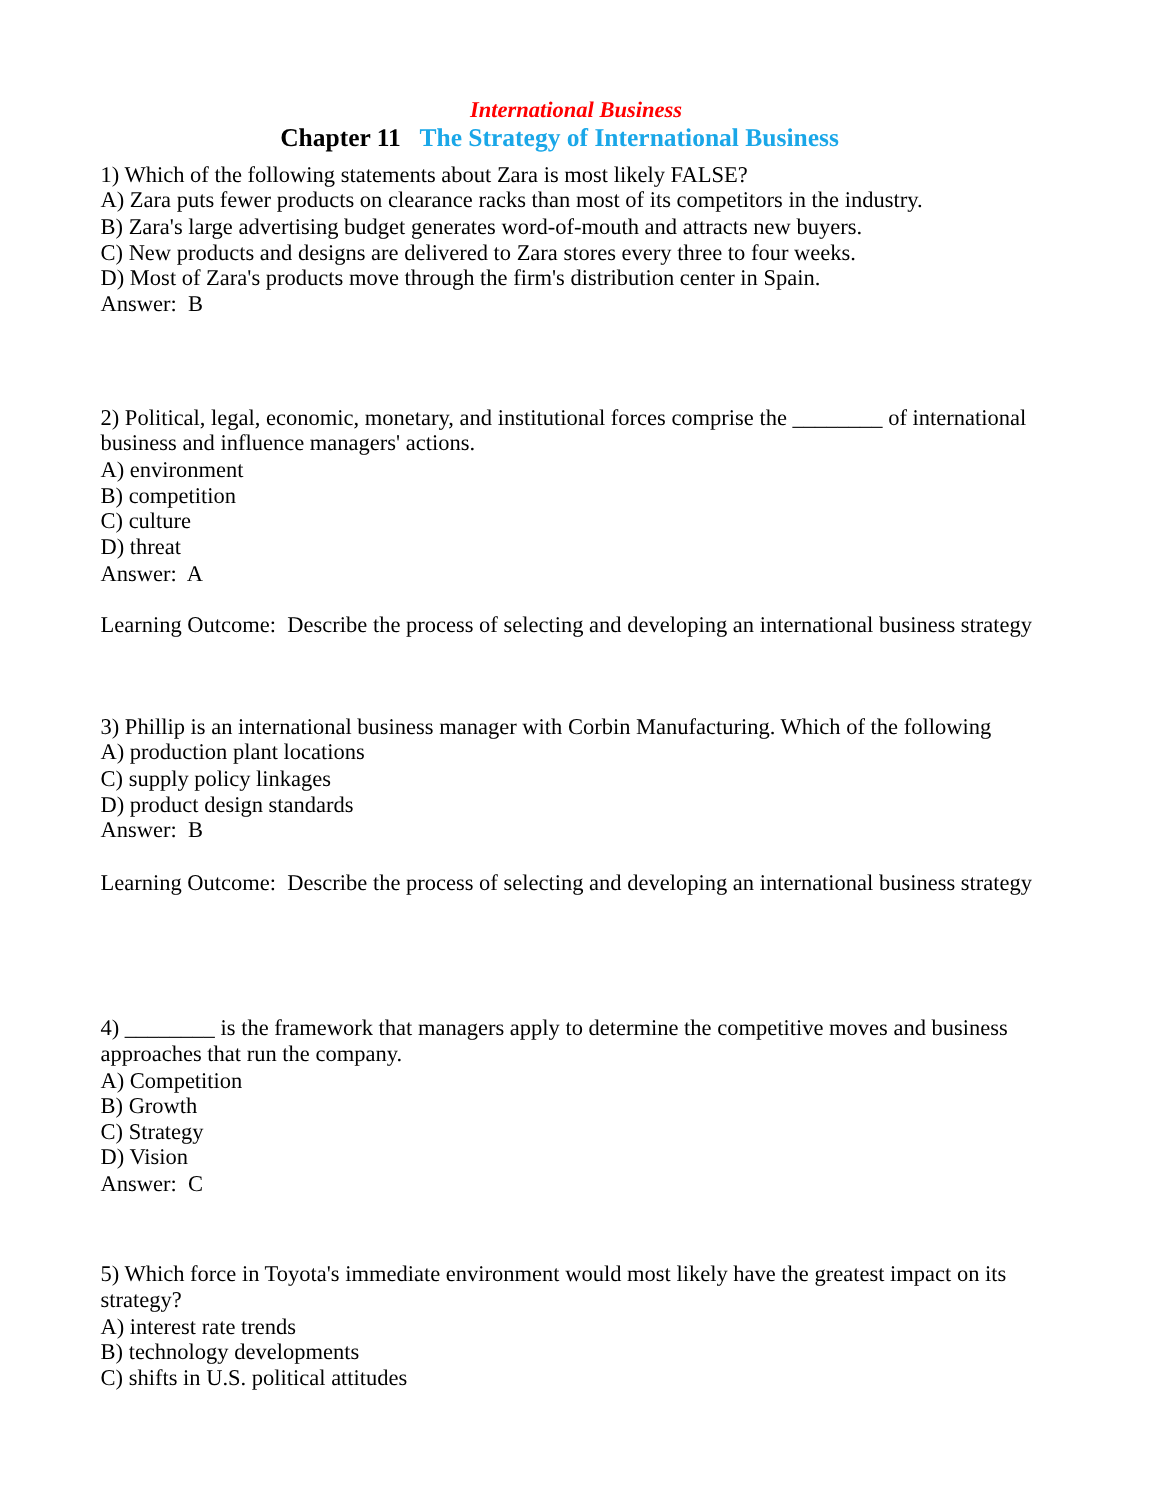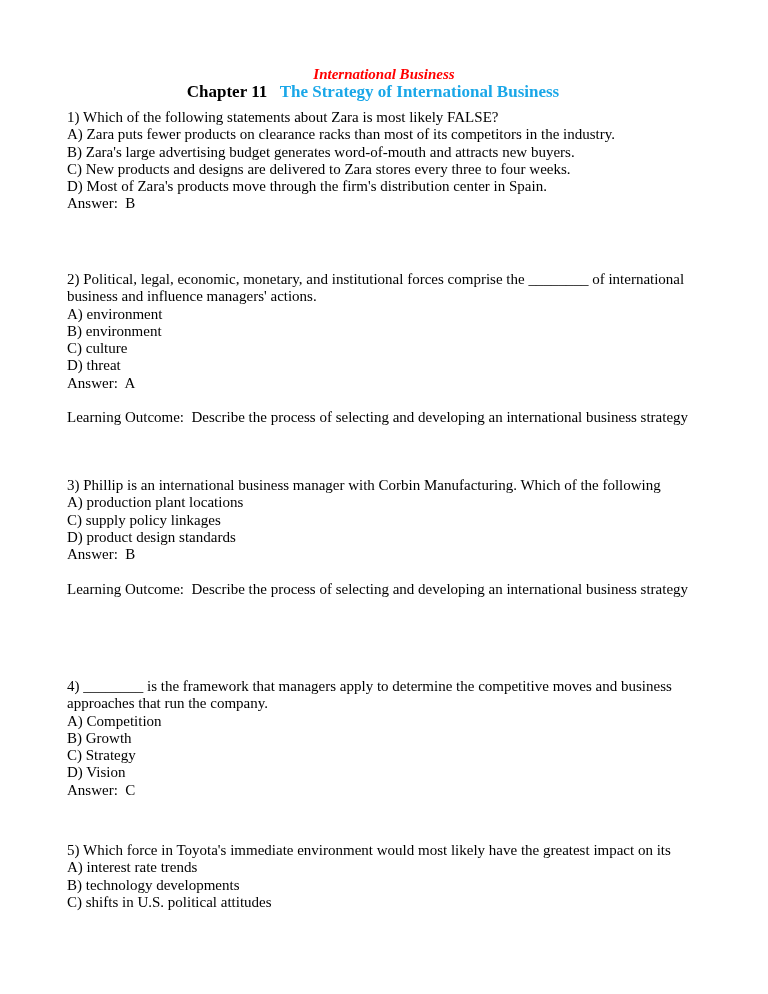--- a/index.html
+++ b/index.html
@@ -76,21 +76,21 @@
     <span class="line">B) Zara's large advertising budget generates word-of-mouth and attracts new buyers.</span>
     <span class="line">C) New products and designs are delivered to Zara stores every three to four weeks.</span>
     <span class="line">D) Most of Zara's products move through the firm's distribution center in Spain.</span>
     <span class="line">Answer:  B</span>
   </div>
 
   <div class="block" style="top:271px;">
     <span class="line">2) Political, legal, economic, monetary, and institutional forces comprise the ________ of international</span>
     <span class="line">business and influence managers' actions.</span>
     <span class="line">A) environment</span>
-    <span class="line">B) environment</span>
+    <span class="line">B) competition</span>
     <span class="line">C) culture</span>
     <span class="line">D) threat</span>
     <span class="line">Answer:  A</span>
     <span class="line"></span>
     <span class="line">Learning Outcome:  Describe the process of selecting and developing an international business strategy</span>
   </div>
 
   <div class="block" style="top:477px;">
     <span class="line">3) Phillip is an international business manager with Corbin Manufacturing. Which of the following</span>
     <span class="line">A) production plant locations</span>
@@ -106,18 +106,19 @@
     <span class="line">approaches that run the company.</span>
     <span class="line">A) Competition</span>
     <span class="line">B) Growth</span>
     <span class="line">C) Strategy</span>
     <span class="line">D) Vision</span>
     <span class="line">Answer:  C</span>
   </div>
 
   <div class="block" style="top:842px;">
     <span class="line">5) Which force in Toyota's immediate environment would most likely have the greatest impact on its</span>
+    <span class="line">strategy?</span>
     <span class="line">A) interest rate trends</span>
     <span class="line">B) technology developments</span>
     <span class="line">C) shifts in U.S. political attitudes</span>
   </div>
 
 </div>
 
 </body></html>

